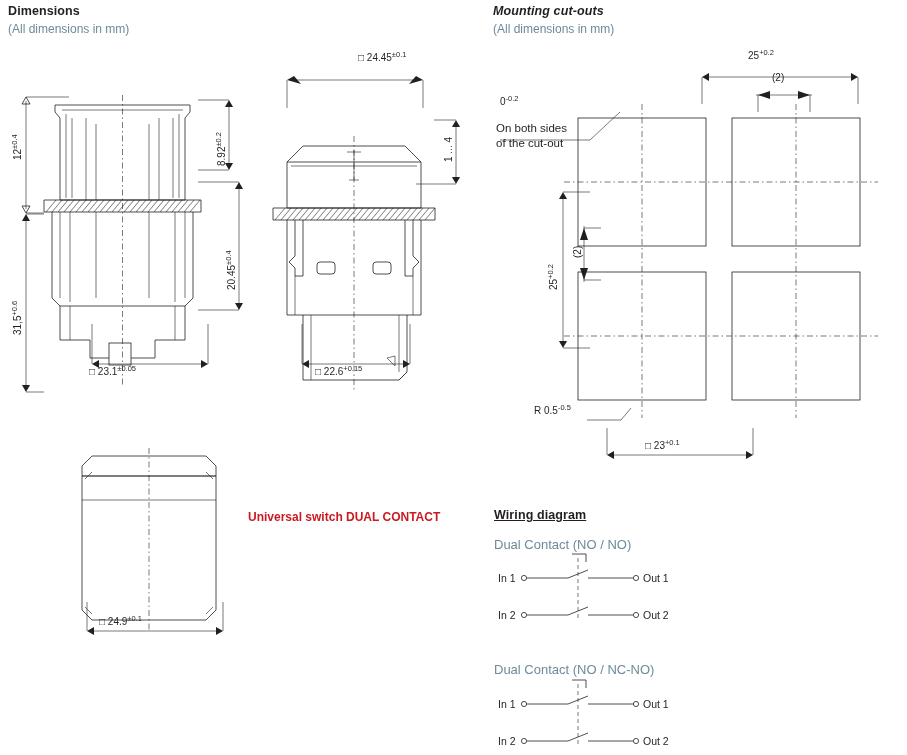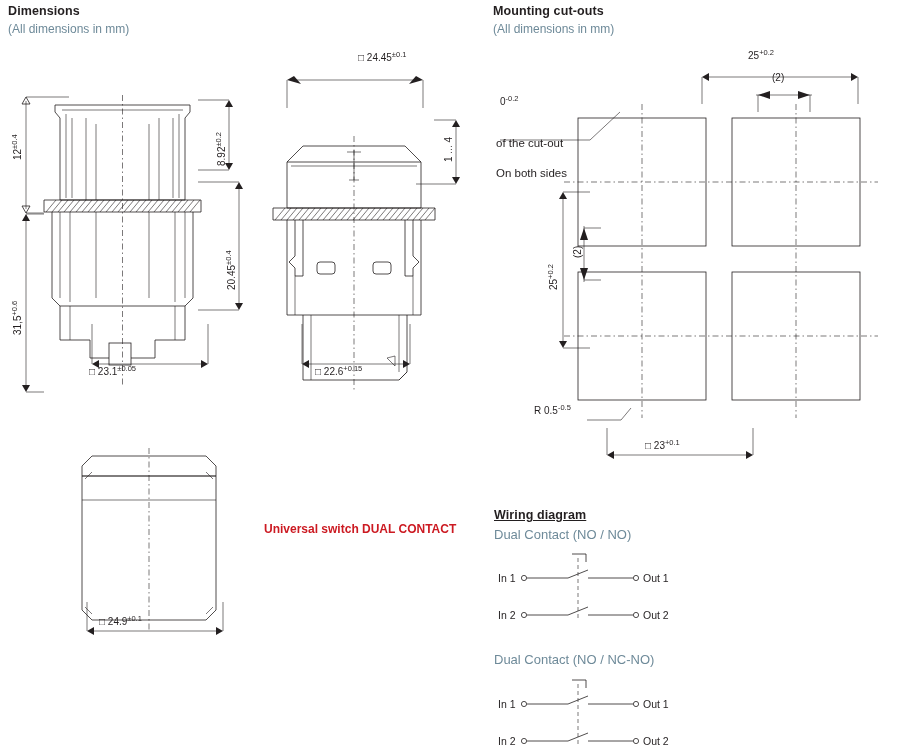--- a/index.html
+++ b/index.html
@@ -5,35 +5,35 @@
   html,body{margin:0;padding:0;background:#ffffff;}
   body{width:907px;height:755px;position:relative;font-family:"Liberation Sans",sans-serif;color:#231f20;overflow:hidden;}
   .abs{position:absolute;}
   .hdr{font-size:12.5px;font-weight:bold;color:#231f20;letter-spacing:0.1px;}
   .sub{font-size:12px;color:#6e8a99;}
   .note{font-size:11.5px;color:#231f20;}
   .dim{font-size:10px;color:#231f20;white-space:nowrap;}
   .dim sup{font-size:7.5px;vertical-align:super;line-height:0;}
   .rot{transform-origin:0 0;}
   .red{color:#cc1a22;font-size:12px;font-weight:bold;}
-  .wsub{font-size:13px;color:#6e8a99;}
+  .wsub{font-size:13px;color:#6e8a99;margin-top:10px;}
   .wlab{font-size:10.5px;color:#231f20;text-align:right;}
   svg{display:block;overflow:visible;}
   .ln{stroke:#231f20;stroke-width:0.8;fill:none;}
   .lnt{stroke:#231f20;stroke-width:0.6;fill:none;}
   .dash{stroke:#231f20;stroke-width:0.6;fill:none;stroke-dasharray:6 3 1.5 3;}
   .fillw{fill:#ffffff;stroke:#231f20;stroke-width:0.8;}
 </style>
 </head>
 <body>
 
 <div class="abs hdr" style="left:8px;top:4px;">Dimensions</div>
 <div class="abs sub" style="left:8px;top:22px;">(All dimensions in mm)</div>
 
-<div class="abs hdr" style="left:493px;top:4px;">Mounting cut-outs</div>
+<div class="abs hdr" style="left:493px;top:4px;font-style:italic;">Mounting cut-outs</div>
 <div class="abs sub" style="left:493px;top:22px;">(All dimensions in mm)</div>
 
 <div class="abs" style="left:0px;top:40px;">
 <svg width="250" height="360" viewBox="0 0 250 360">
 
   <path class="ln" d="M55,65 L190,65 L190,72 L185,78 L185,160 L60,160 L60,78 L55,72 Z"></path>
   <path class="lnt" d="M62,70 L183,70"></path>
   <path class="lnt" d="M66,74 L66,158 M179,74 L179,158"></path>
   <path class="lnt" d="M72,78 L72,158 M173,78 L173,158"></path>
 
@@ -211,21 +211,21 @@
   <path class="lnt" d="M6,11 L134,11"></path>
   <path d="M9,7 L2,11 L9,15 Z" fill="#231f20"></path>
   <path d="M131,7 L138,11 L131,15 Z" fill="#231f20"></path>
   <path class="lnt" d="M2,11 L2,-18 M138,11 L138,-18"></path>
 </svg>
 </div>
 <div class="abs dim" style="left:99px;top:616px;">
   <span>□ 24.9</span><sup>±0.1</sup>
 </div>
 
-<div class="abs red" style="left:264px;top:510px;margin-top:12px;">Universal switch DUAL CONTACT</div>
+<div class="abs red" style="left:248px;top:510px;">Universal switch DUAL CONTACT</div>
 
 <div class="abs" style="left:560px;top:100px;">
 <svg width="340" height="330" viewBox="0 0 340 330">
 
   <rect class="ln" x="18" y="18" width="128" height="128"></rect>
   <rect class="ln" x="172" y="18" width="128" height="128"></rect>
   <rect class="ln" x="18" y="172" width="128" height="128"></rect>
   <rect class="ln" x="172" y="172" width="128" height="128"></rect>
 
   <path class="dash" d="M82,4 L82,318"></path>
@@ -280,21 +280,21 @@
 <div class="abs dim rot" style="left:572px;top:258px;transform:rotate(-90deg);">(2)</div>
 
 <div class="abs dim" style="left:500px;top:96px;">
   <span>0</span><sup>-0.2</sup>
 </div>
 <div class="abs" style="left:495px;top:110px;">
 <svg width="130" height="32" viewBox="0 0 130 32">
   <path class="lnt" d="M5,30 L95,30 L125,2"></path>
 </svg>
 </div>
-<div class="abs note" style="left:496px;top:122px;margin-top:45px;">On both sides</div>
+<div class="abs note" style="left:496px;top:122px;">On both sides</div>
 <div class="abs note" style="left:496px;top:137px;">of the cut-out</div>
 
 <div class="abs dim" style="left:534px;top:405px;">
   <span>R 0.5</span><sup>-0.5</sup>
 </div>
 <div class="abs" style="left:585px;top:392px;">
 <svg width="50" height="36" viewBox="0 0 50 36">
   <path class="lnt" d="M2,28 L36,28 L46,16"></path>
 </svg>
 </div>

